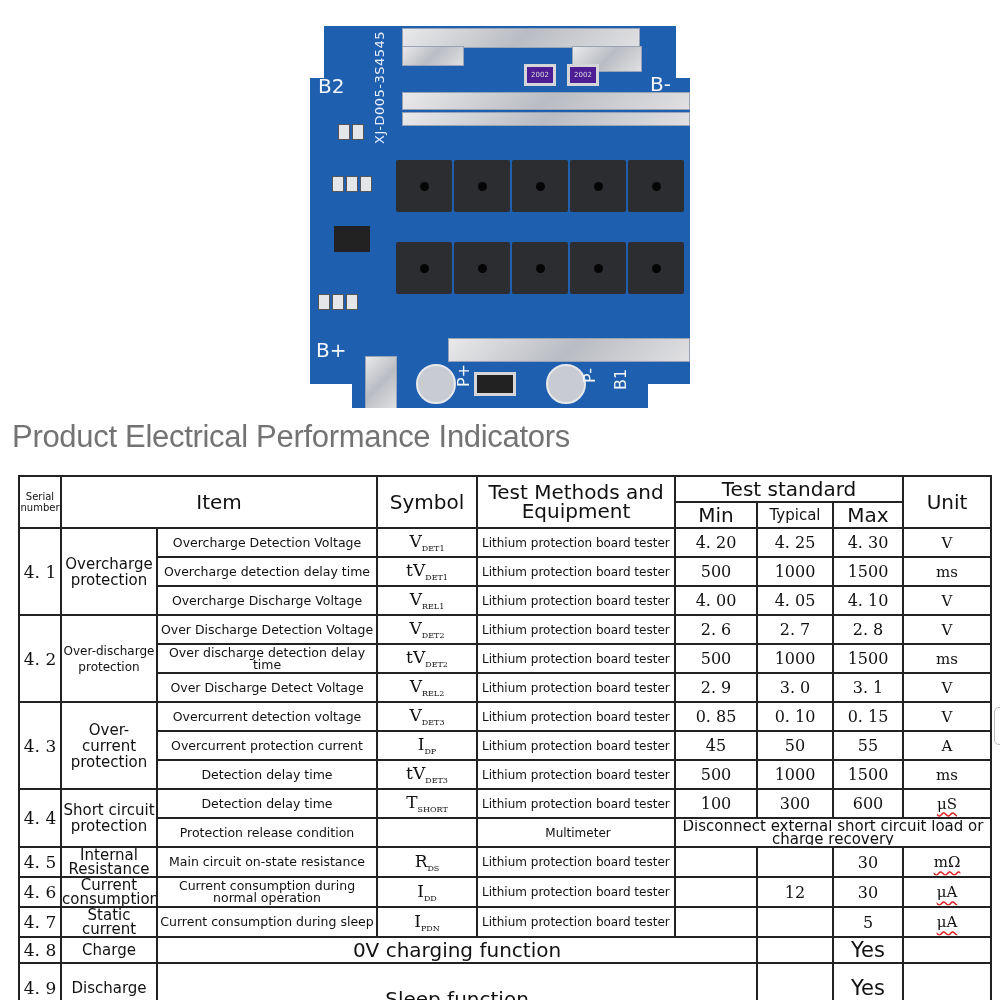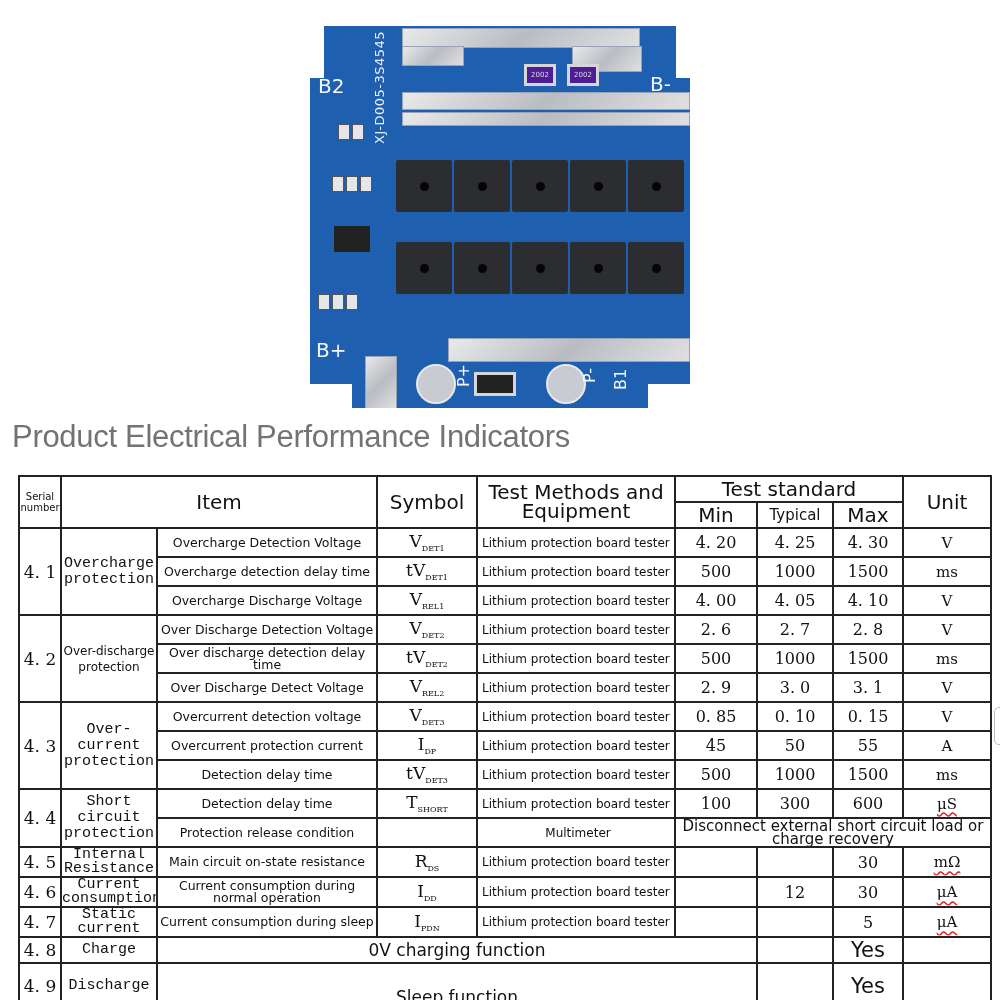--- a/index.html
+++ b/index.html
@@ -20,31 +20,31 @@
 
   
   .title { position: absolute; left: 12px; top: 419px; font-size: 31px; font-family: Liberation Sans, sans-serif; color: #737373; letter-spacing: -0.3px; }
 
   
   table.spec { position: absolute; left: 18px; top: 475px; border-collapse: collapse; table-layout: fixed; width: 972px; }
   table.spec td, table.spec th { border: 2px solid #222; padding: 0; text-align: center; vertical-align: middle; font-weight: normal; overflow: hidden; }
   .hdr { font-size: 20px; }
   .hdr-small { font-size: 10px; line-height: 11px; }
   .sn { font-family: "DejaVu Serif", serif; font-weight: bold; font-size: 17px; }
-  .grp { font-size: 15px; line-height: 16px; font-family: Liberation Mono, monospace; }
+  .grp { font-size: 15px; line-height: 16px; }
   .grp-sm { font-size: 12px; line-height: 16px; }
   .item { font-size: 12.5px; line-height: 12px; }
   .sym { font-family: "DejaVu Serif", serif; font-size: 17px; }
   .sym sub { font-size: 8px; }
   .meth { font-size: 12px; text-align: left !important; padding-left: 4px !important; white-space: nowrap; }
   .val { font-family: "DejaVu Serif", serif; font-size: 16px; border-radius: 8px; }
   .unit { font-family: "DejaVu Serif", serif; font-size: 15px; font-weight: bold; }
   .unit.squig { text-decoration: underline wavy #d22; text-underline-offset: 3px; }
-  .span-text { font-size: 17px; margin-left: 30px; }
-  .note { font-size: 15px; line-height: 13px; }
+  .span-text { font-size: 20px; margin-left: 30px; }
+  .note { font-size: 15px; line-height: 13px; border-radius: 11px; }
   .yes { font-size: 21px; }
   .scroll-tab { position: absolute; right: -6px; top: 707px; width: 10px; height: 36px; border: 1px solid #bbb; border-radius: 5px; background: #fff; }
 </style>
 </head>
 <body>
 
 <div class="pcb">
   <div class="notch" style="left:0;top:0;width:14px;height:52px;"></div>
   <div class="notch" style="right:0;top:0;width:14px;height:52px;"></div>
   <div class="notch" style="left:0;bottom:0;width:42px;height:24px;"></div>

